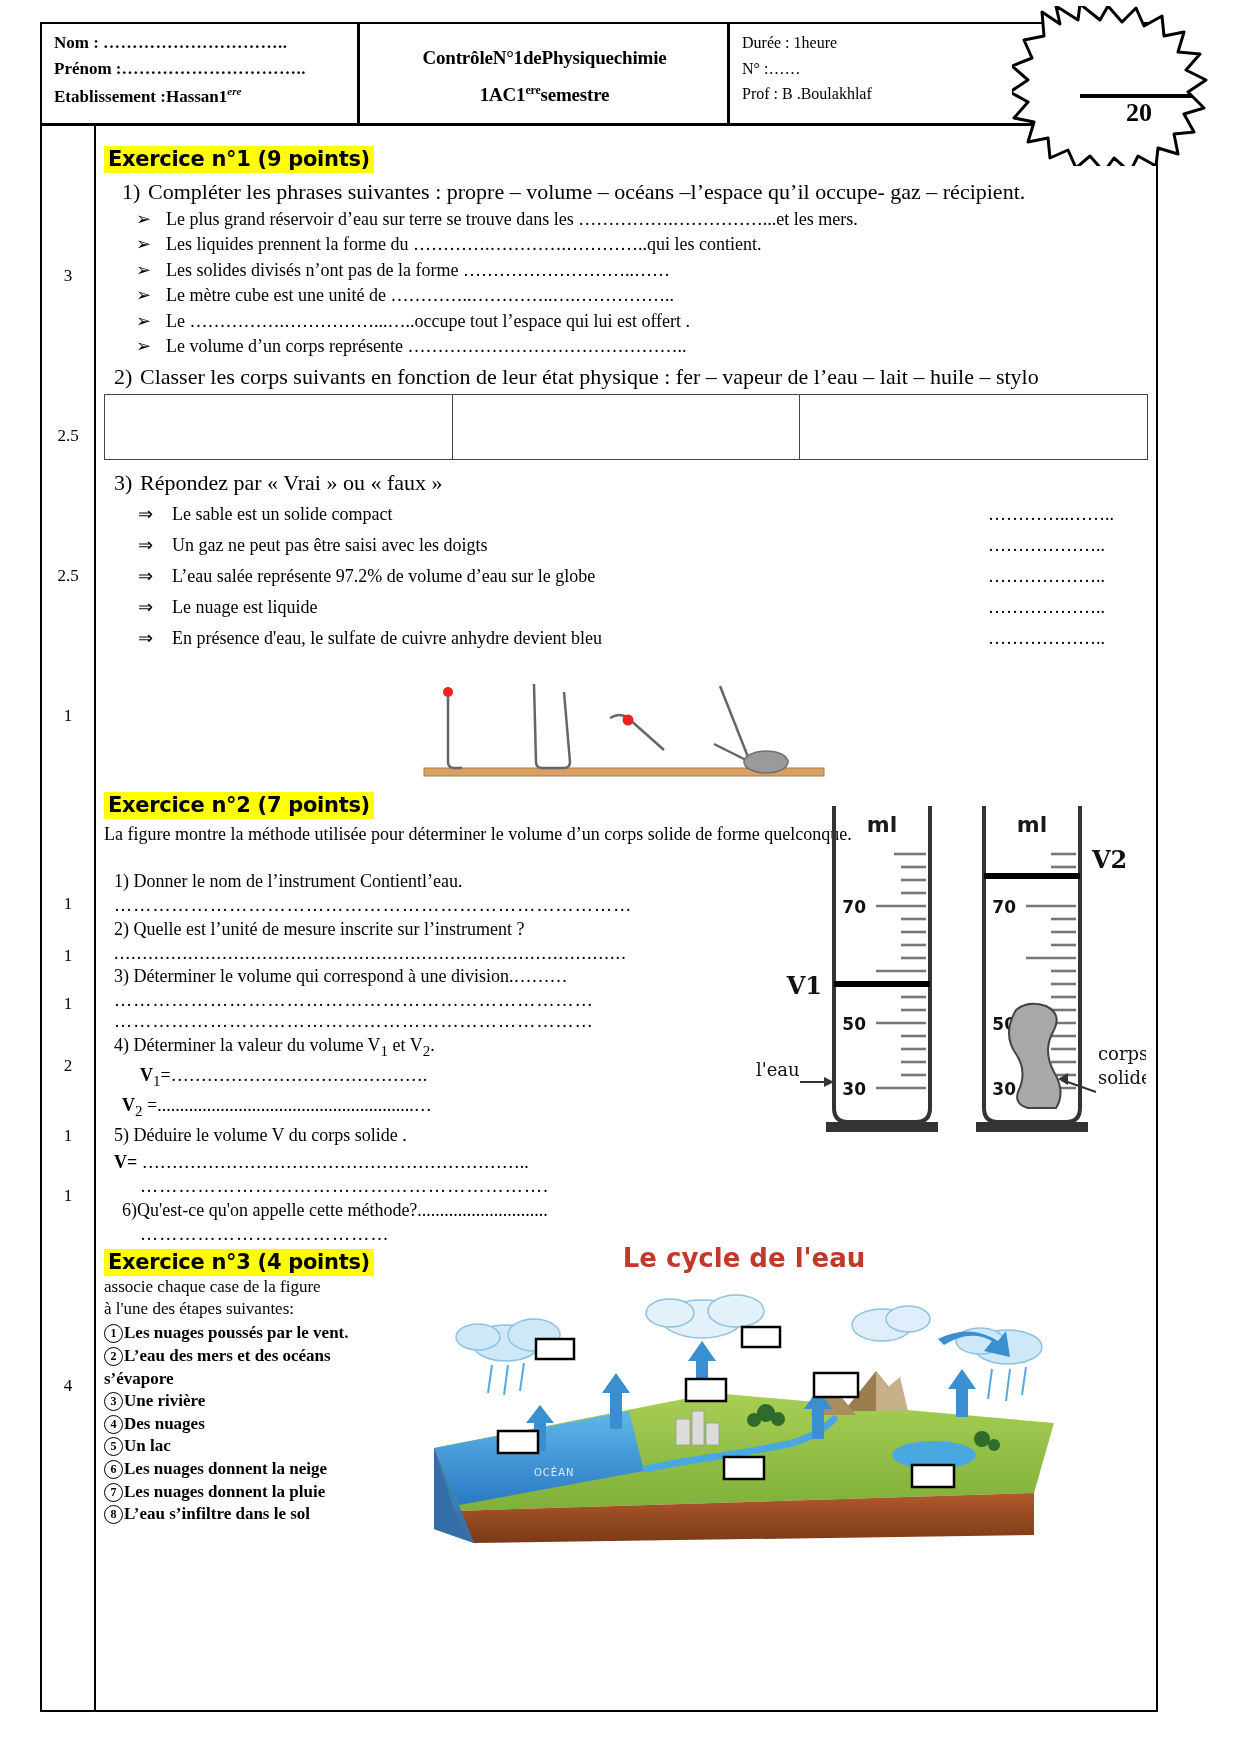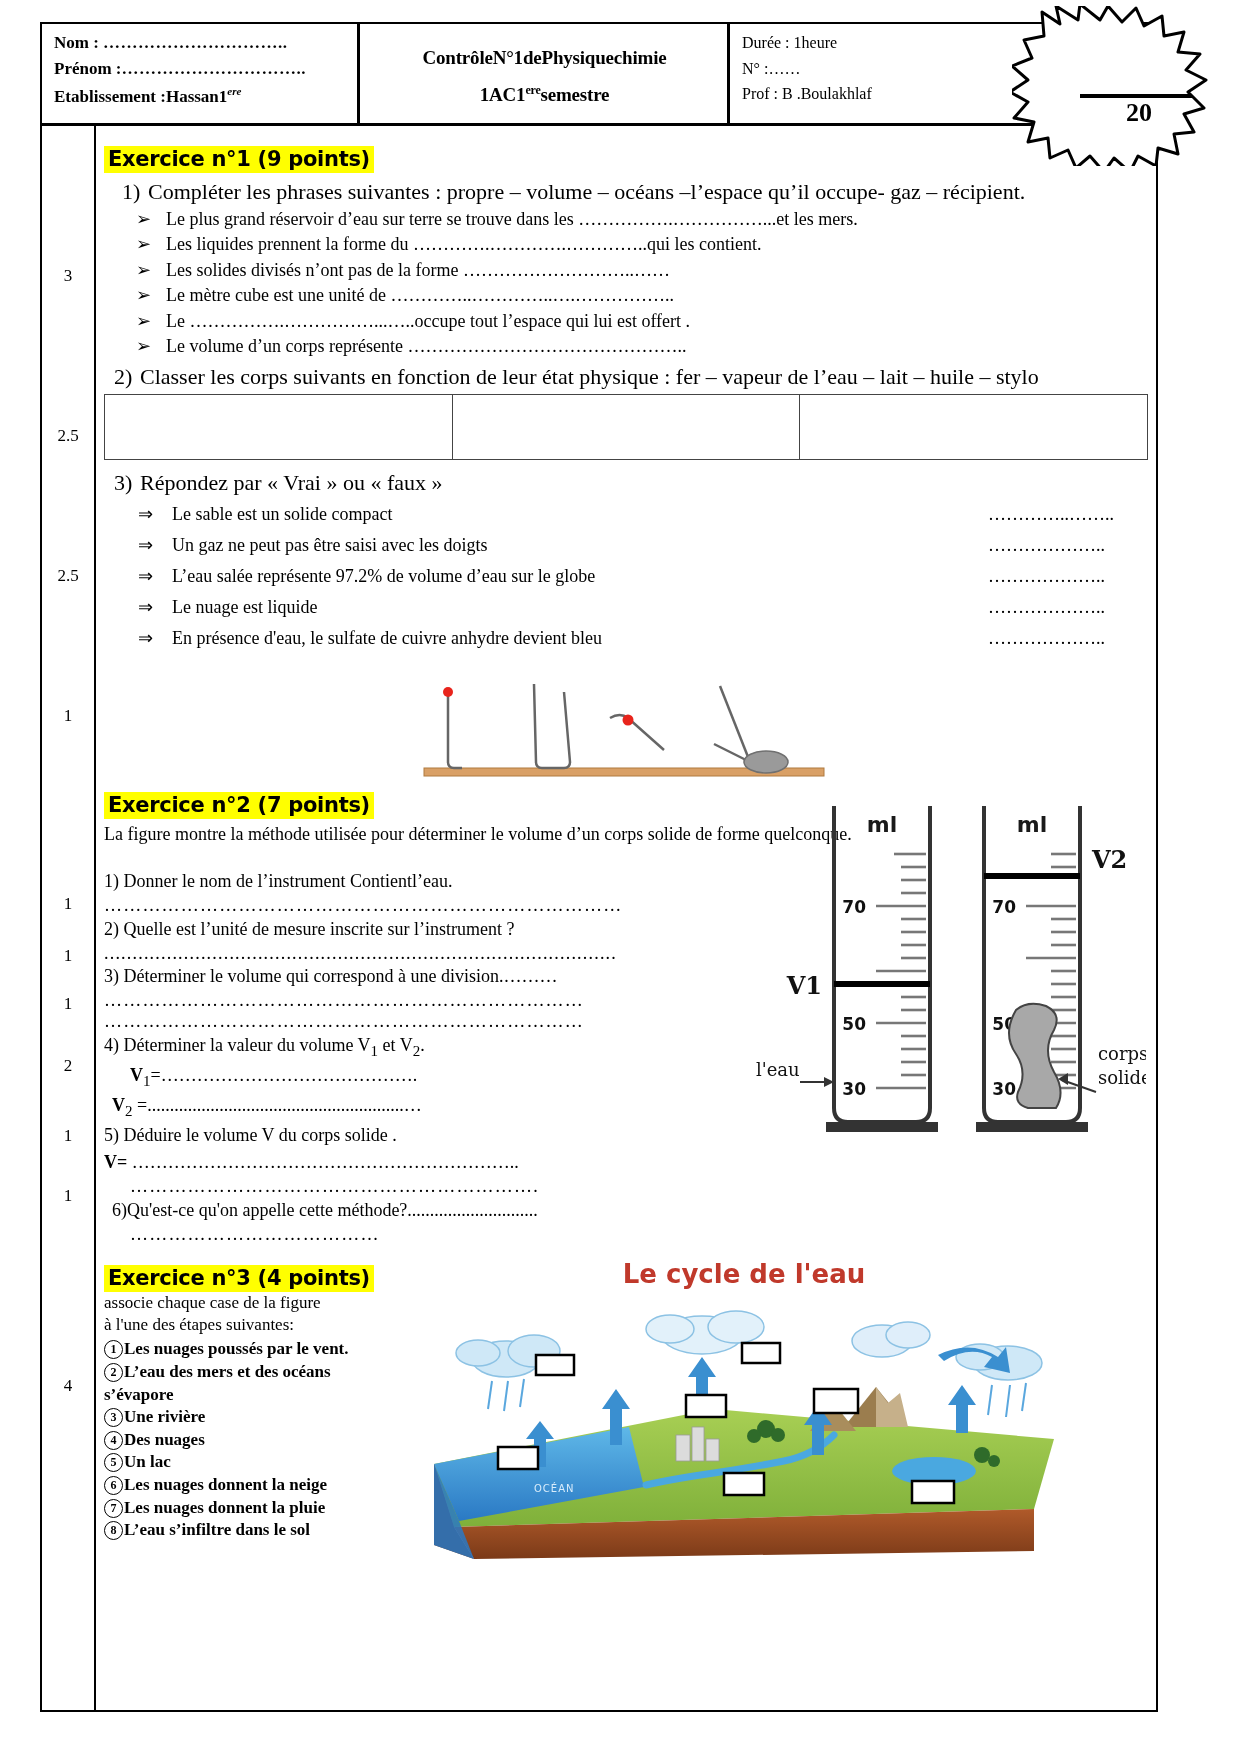--- a/index.html
+++ b/index.html
@@ -70,21 +70,21 @@
   
   .vf{display:flex;font-size:18px;line-height:1.72;}
   .vf .ar{width:34px;flex:none;padding-left:12px;}
   .vf .tx{flex:1;}
   .vf .an{width:160px;flex:none;text-align:left;}
   
   .surf-wrap{position:relative;height:110px;margin-top:22px;}
   
   .ex2line{font-size:18px;line-height:1.5;}
   .dotline{font-size:18px;letter-spacing:1.2px;line-height:1.15;color:#000;}
-  .col-left{width:520px;}
+  .col-left{width:520px;margin-left:10px;}
   .cyl-fig{position:absolute;right:2px;top:0;width:430px;height:350px;}
   
   .ex3-list{font-size:17px;font-weight:bold;line-height:1.33;}
   .ex3-list .circ{
     display:inline-block;width:17px;height:17px;border:1.6px solid #000;border-radius:50%;
     font-size:12px;line-height:16px;text-align:center;font-weight:bold;margin-right:1px;
     vertical-align:1px;
   }
   .ex3-intro{font-size:17px;line-height:1.35;}
 </style>
@@ -364,21 +364,21 @@
 
               <text x="382" y="268" font-family="'DejaVu Serif',serif" font-size="18" fill="#111">corps</text>
               <text x="382" y="292" font-family="'DejaVu Serif',serif" font-size="18" fill="#111">solide</text>
               <line x1="380" y1="300" x2="346" y2="288" stroke="#333" stroke-width="2"></line>
               <path d="M352 281 L342 287 L352 293 Z" fill="#333"></path>
             </g>
           </svg>
         </div>
       </div>
 
-      <div style="margin-top:20px;position:relative">
+      <div style="margin-top:4px;position:relative">
         <div class="exh">Exercice n°3 (4 points)</div>
         <div style="width:300px">
           <div class="ex3-intro">associe chaque case de la figure</div>
           <div class="ex3-intro">à l'une des étapes suivantes:</div>
           <div class="ex3-list" style="margin-top:1px">
             <div><span class="circ">1</span><span>Les nuages poussés par le vent.</span></div>
             <div><span class="circ">2</span><span>L’eau des mers et des océans</span></div>
             <div><span>s’évapore</span></div>
             <div><span class="circ">3</span><span>Une rivière</span></div>
             <div><span class="circ">4</span><span>Des nuages</span></div>

